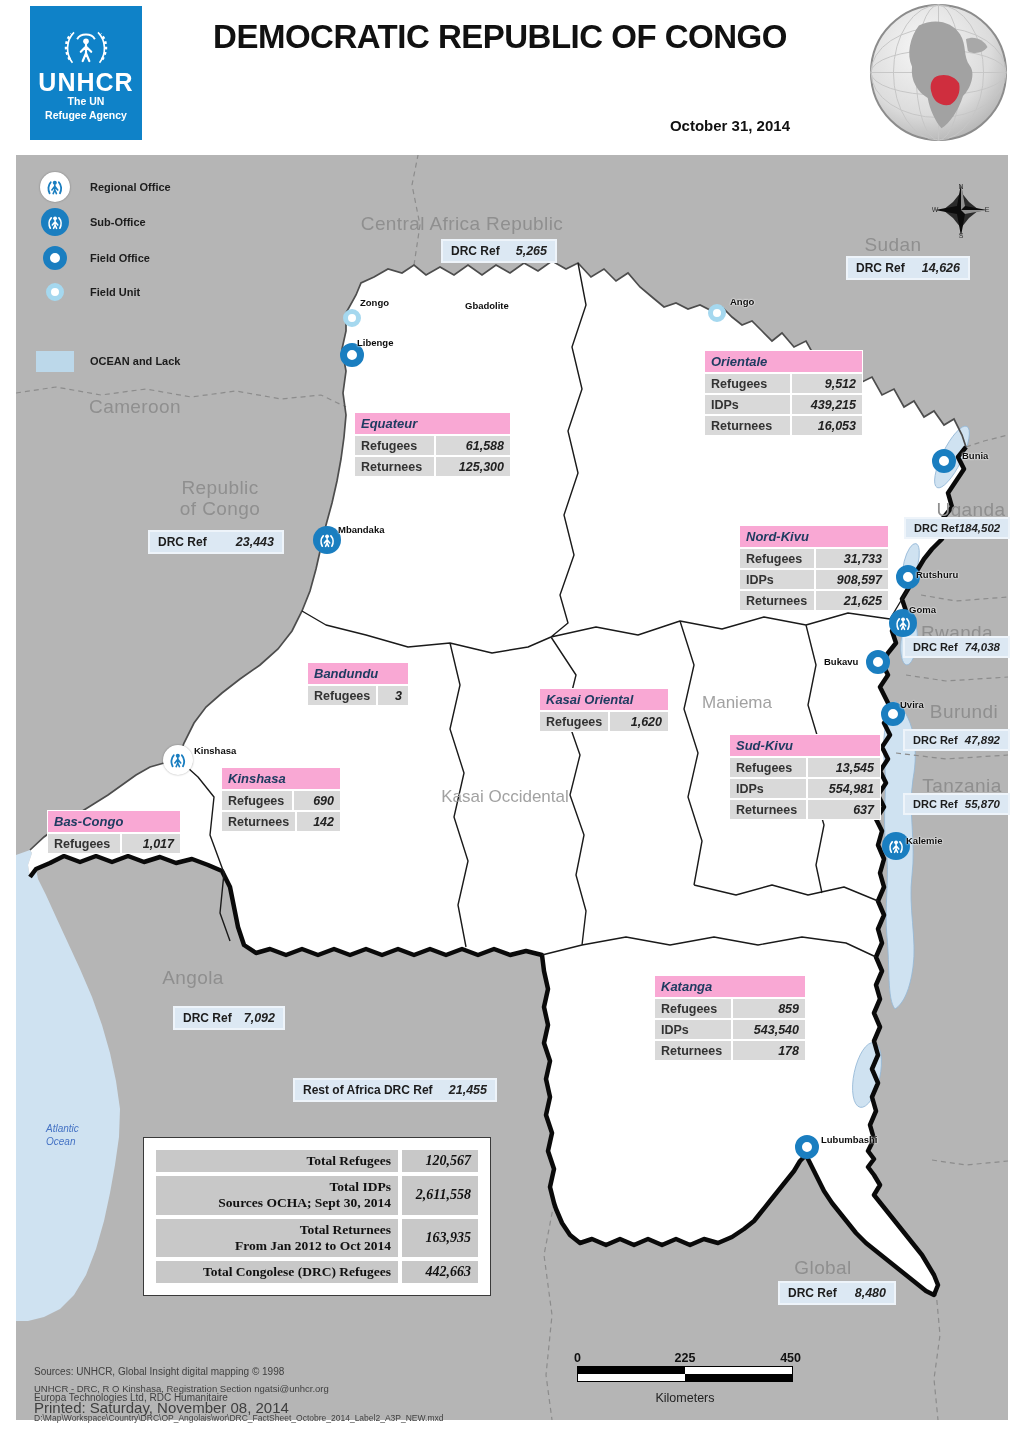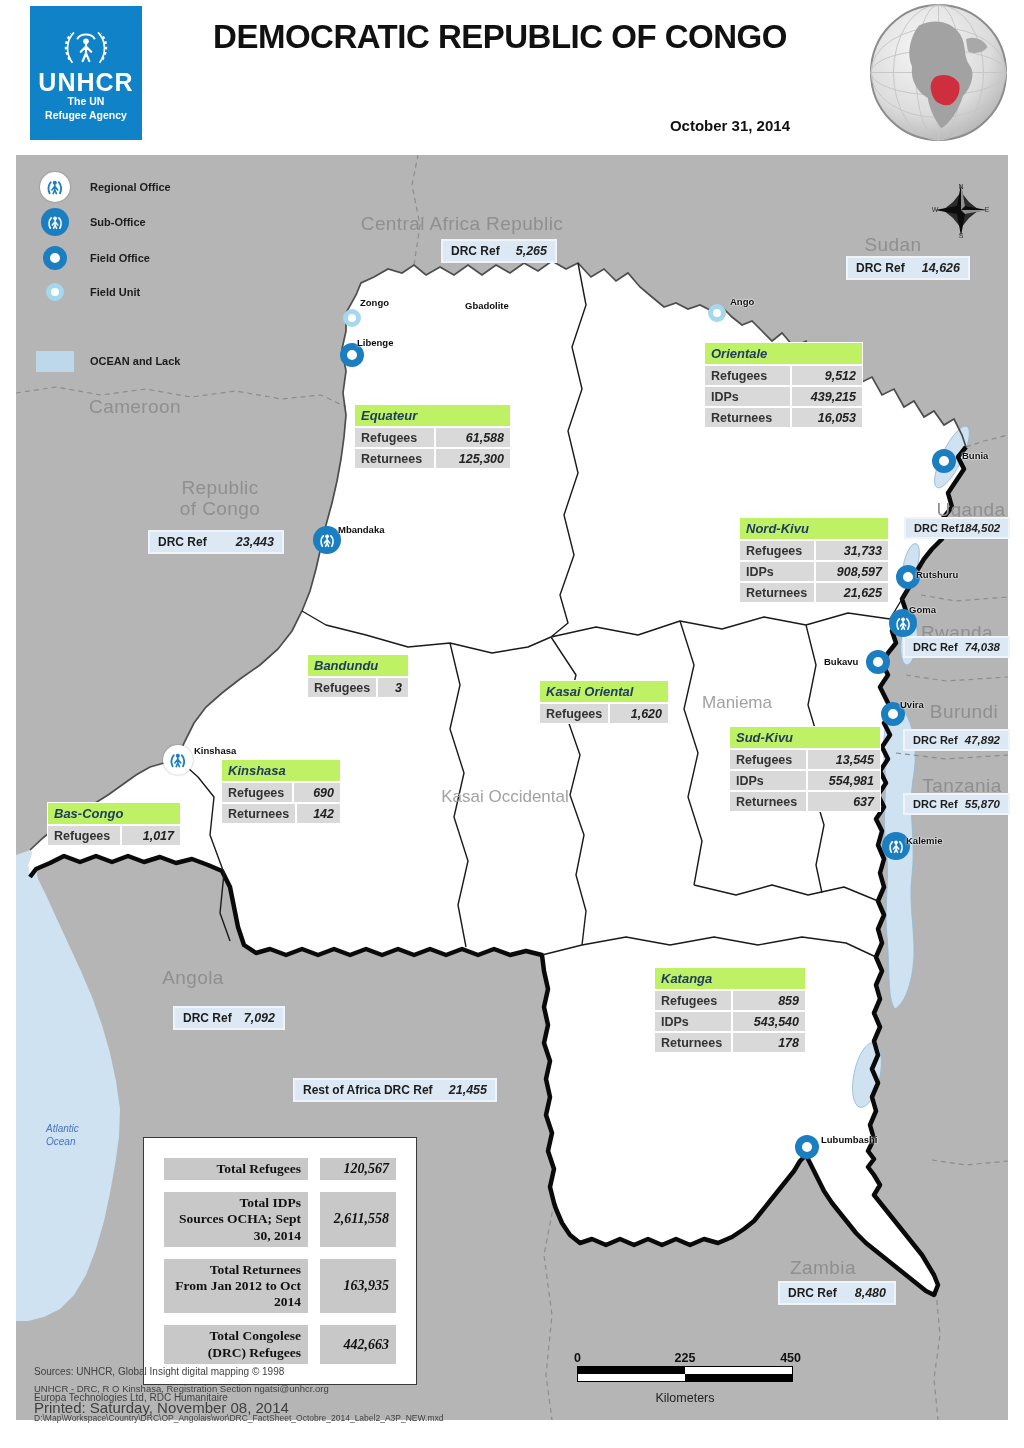--- a/index.html
+++ b/index.html
@@ -41,37 +41,37 @@
   .city{position:absolute;font-size:9.5px;font-weight:bold;color:#0d0d0d;white-space:nowrap;
         text-shadow:0 0 2px #fff,0 0 2px #fff;}
 
   
   .cl{position:absolute;color:#8f8f8f;font-size:19px;white-space:nowrap;transform:translateX(-50%);letter-spacing:.4px;}
   .rl{position:absolute;color:#a2a2a2;font-size:17px;white-space:nowrap;transform:translateX(-50%);}
   .ol{position:absolute;color:#4472c4;font-size:10px;font-style:italic;line-height:1.25;}
 
   
   .pbox{position:absolute;display:flex;flex-direction:column;gap:2px;}
-  .ph{background:#bef264;color:#1f3c61;font-weight:bold;font-style:italic;font-size:13px;
-      padding:3px 6px;box-shadow:0 0 0 1px #fff;}
+  .ph{background:#f9a8d4;color:#1f3c61;font-weight:bold;font-style:italic;font-size:13px;
+      padding:3px 6px;box-shadow:0 0 0 1px #fff;margin-top:8px;}
   .prow{display:flex;gap:2px;}
   .pk{background:#d9d9d9;color:#333;font-weight:bold;font-size:12.5px;padding:2.5px 6px;flex:1;box-shadow:0 0 0 1px #fff;}
   .pv{background:#d9d9d9;color:#222;font-weight:bold;font-style:italic;font-size:12.5px;
       padding:2.5px 6px;text-align:right;box-shadow:0 0 0 1px #fff;}
 
   
   .refbox{position:absolute;background:#dce8f3;display:flex;justify-content:space-between;align-items:center;
           padding:3px 8px;box-sizing:border-box;box-shadow:0 0 0 2px #eef4fa;}
   .refbox .rk{font-weight:bold;font-size:12px;color:#1c1c1c;white-space:nowrap;}
   .refbox .rv{font-weight:bold;font-style:italic;font-size:12.5px;color:#222;white-space:nowrap;}
   .refbox.small .rk{font-size:11px;} .refbox.small .rv{font-size:11.5px;}
 
   
-  #totals{position:absolute;left:127px;top:982px;width:274px;background:#fff;border:1.5px solid #3a3a3a;
-          padding:20px;display:grid;grid-template-columns:1fr 76px;gap:12px;box-sizing:border-box;
+  #totals{position:absolute;left:127px;top:982px;width:348px;background:#fff;border:1.5px solid #3a3a3a;
+          padding:12px;display:grid;grid-template-columns:1fr 76px;gap:4px;box-sizing:border-box;
           font-family:"Liberation Serif","DejaVu Serif",serif;}
   #totals .tl{background:#c8c8c8;color:#111;font-weight:bold;font-size:13.5px;line-height:1.2;
               text-align:right;padding:3px 7px;}
   #totals .tv{background:#c8c8c8;color:#111;font-weight:bold;font-style:italic;font-size:14px;
               display:flex;align-items:center;justify-content:flex-end;padding:3px 7px;}
 
   
   #scalebar{position:absolute;left:561px;top:1196px;width:216px;}
   #scalebar .ticks{position:relative;height:15px;font-size:12.5px;font-weight:bold;color:#111;}
   #scalebar .ticks .t0{position:absolute;left:-3px;}
@@ -252,21 +252,21 @@
     <span class="cl" style="left:446px;top:58px">Central Africa Republic</span>
     <span class="cl" style="left:877px;top:79px">Sudan</span>
     <span class="cl" style="left:119px;top:241px">Cameroon</span>
     <span class="cl" style="left:204px;top:322px">Republic</span>
     <span class="cl" style="left:204px;top:343px">of Congo</span>
     <span class="cl" style="left:955px;top:344px">Uganda</span>
     <span class="cl" style="left:941px;top:467px">Rwanda</span>
     <span class="cl" style="left:948px;top:546px">Burundi</span>
     <span class="cl" style="left:946px;top:620px">Tanzania</span>
     <span class="cl" style="left:177px;top:812px">Angola</span>
-    <span class="cl" style="left:807px;top:1102px">Zambia</span>
+    <span class="cl" style="left:807px;top:1102px">Global</span>
     <span class="rl" style="left:721px;top:538px">Maniema</span>
     <span class="rl" style="left:489px;top:632px">Kasai Occidental</span>
     <span class="ol" style="left:30px;top:968px">
       <span>Atlantic</span><br><span>Ocean</span>
     </span>
 
     <div class="refbox" style="left:427px;top:86px;width:112px">
       <span class="rk">DRC Ref</span>
         <span class="rv">5,265</span>
       </div>

